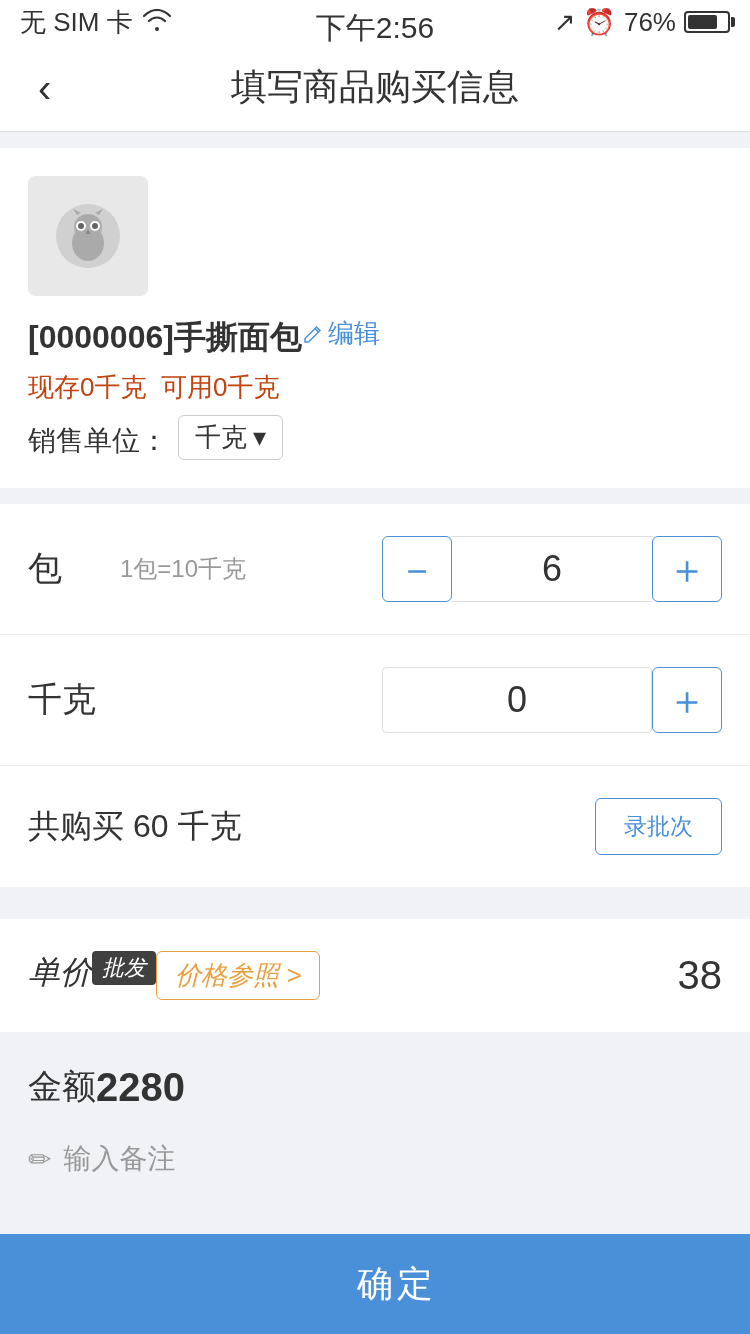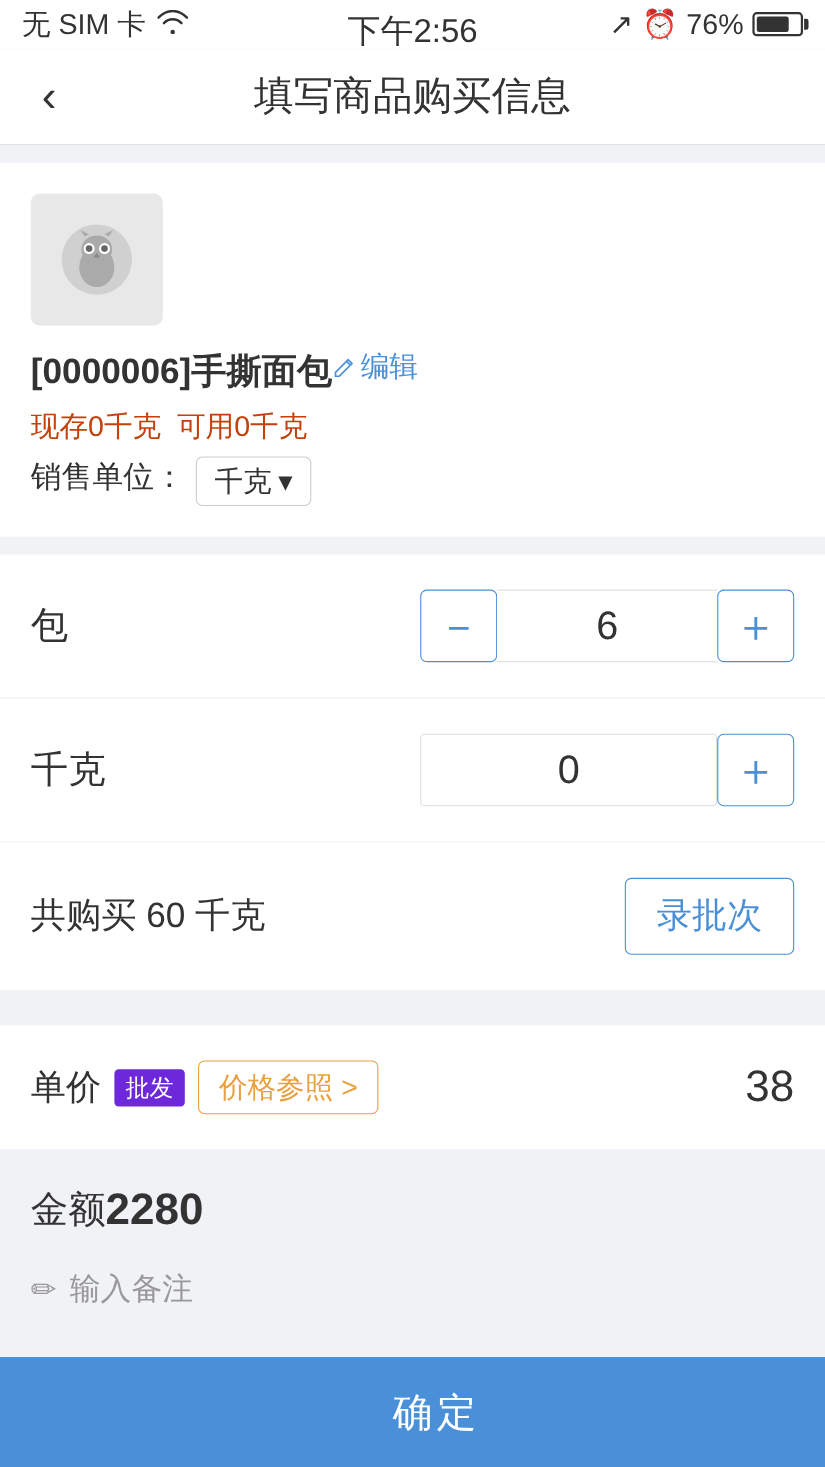--- a/index.html
+++ b/index.html
@@ -142,21 +142,21 @@
       cursor: pointer;
       white-space: nowrap;
     }
     .product-stock {
       font-size: 26px;
       color: #c2410c;
       margin-top: 10px;
     }
     .product-unit-row {
       display: flex;
-      align-items: flex-start;
+      align-items: flex-end;
       gap: 10px;
       margin-top: 10px;
       font-size: 28px;
       color: #333;
     }
     .unit-dropdown {
       border: 1px solid #ccc;
       border-radius: 6px;
       padding: 4px 16px;
       font-size: 26px;
@@ -253,46 +253,47 @@
       padding: 32px 28px;
     }
     .total-label {
       font-size: 32px;
       color: #333;
     }
     .batch-btn {
       border: 1px solid #4a90d9;
       border-radius: 6px;
       padding: 12px 28px;
-      font-size: 32px;
+      font-size: 23px;
       color: #4a90d9;
       background: #fff;
       cursor: pointer;
     }
 
     
     .price-section {
       background: #fff;
       margin-top: 16px;
       padding: 32px 28px;
     }
     .price-row {
       display: flex;
       align-items: center;
       justify-content: space-between;
     }
     .price-label {
       font-size: 32px;
       color: #333;
       display: flex;
-      align-items: center;
-      gap: 12px;
+      align-items: flex-start;
+      gap: 0;
+      font-style: italic;
     }
     .badge-pifa {
-      background: #6d28d9;
+      background: #404040;
       color: #fff;
       font-size: 22px;
       border-radius: 4px;
       padding: 2px 10px;
     }
     .price-ref-btn {
       border: 1px solid #e8a040;
       border-radius: 6px;
       padding: 6px 18px;
       font-size: 26px;
@@ -444,20 +445,21 @@
     </div>
   </div>
 </div>
 
 <div class="section-divider"></div>
 
 <div class="quantity-section">
 
   <div class="quantity-row">
     <span class="quantity-label">包</span>
+    <span class="quantity-sublabel">1包=10千克</span>
     <div class="quantity-controls">
       <div class="qty-btn qty-btn-left">－</div>
       <input class="qty-input" type="text" value="6" style="">
       <div class="qty-btn qty-btn-right">＋</div>
     </div>
   </div>
 
   <div class="quantity-row">
     <span class="quantity-label">千克</span>
     <div class="quantity-controls">

